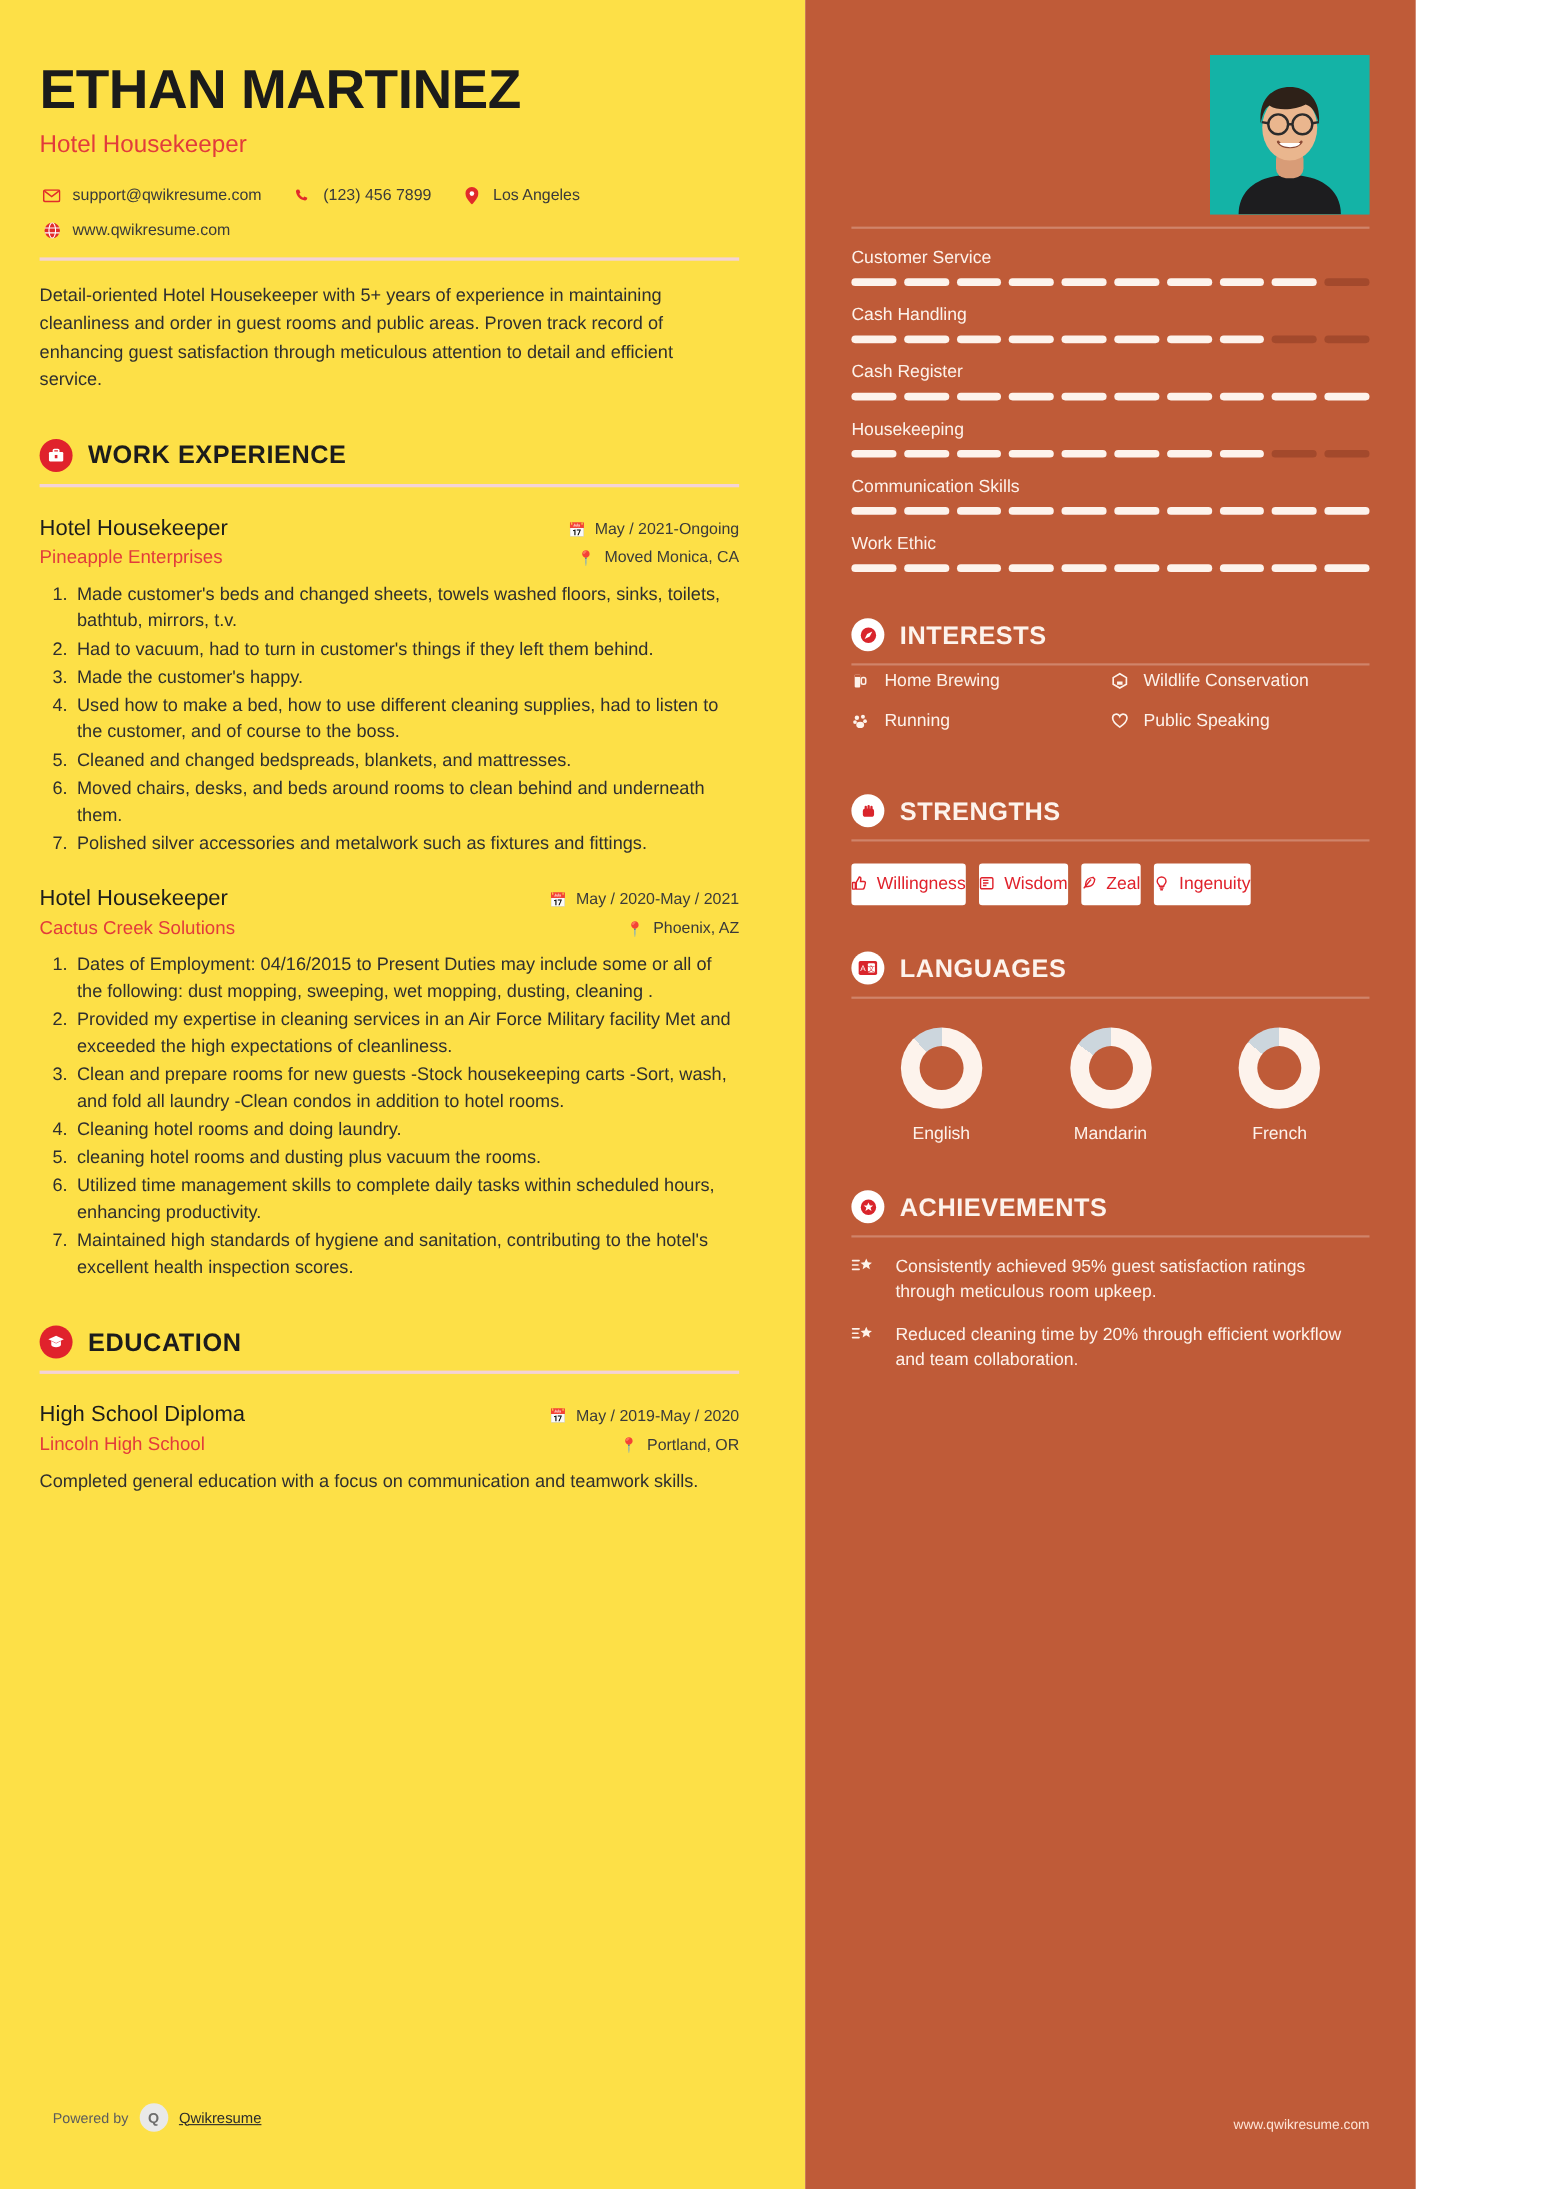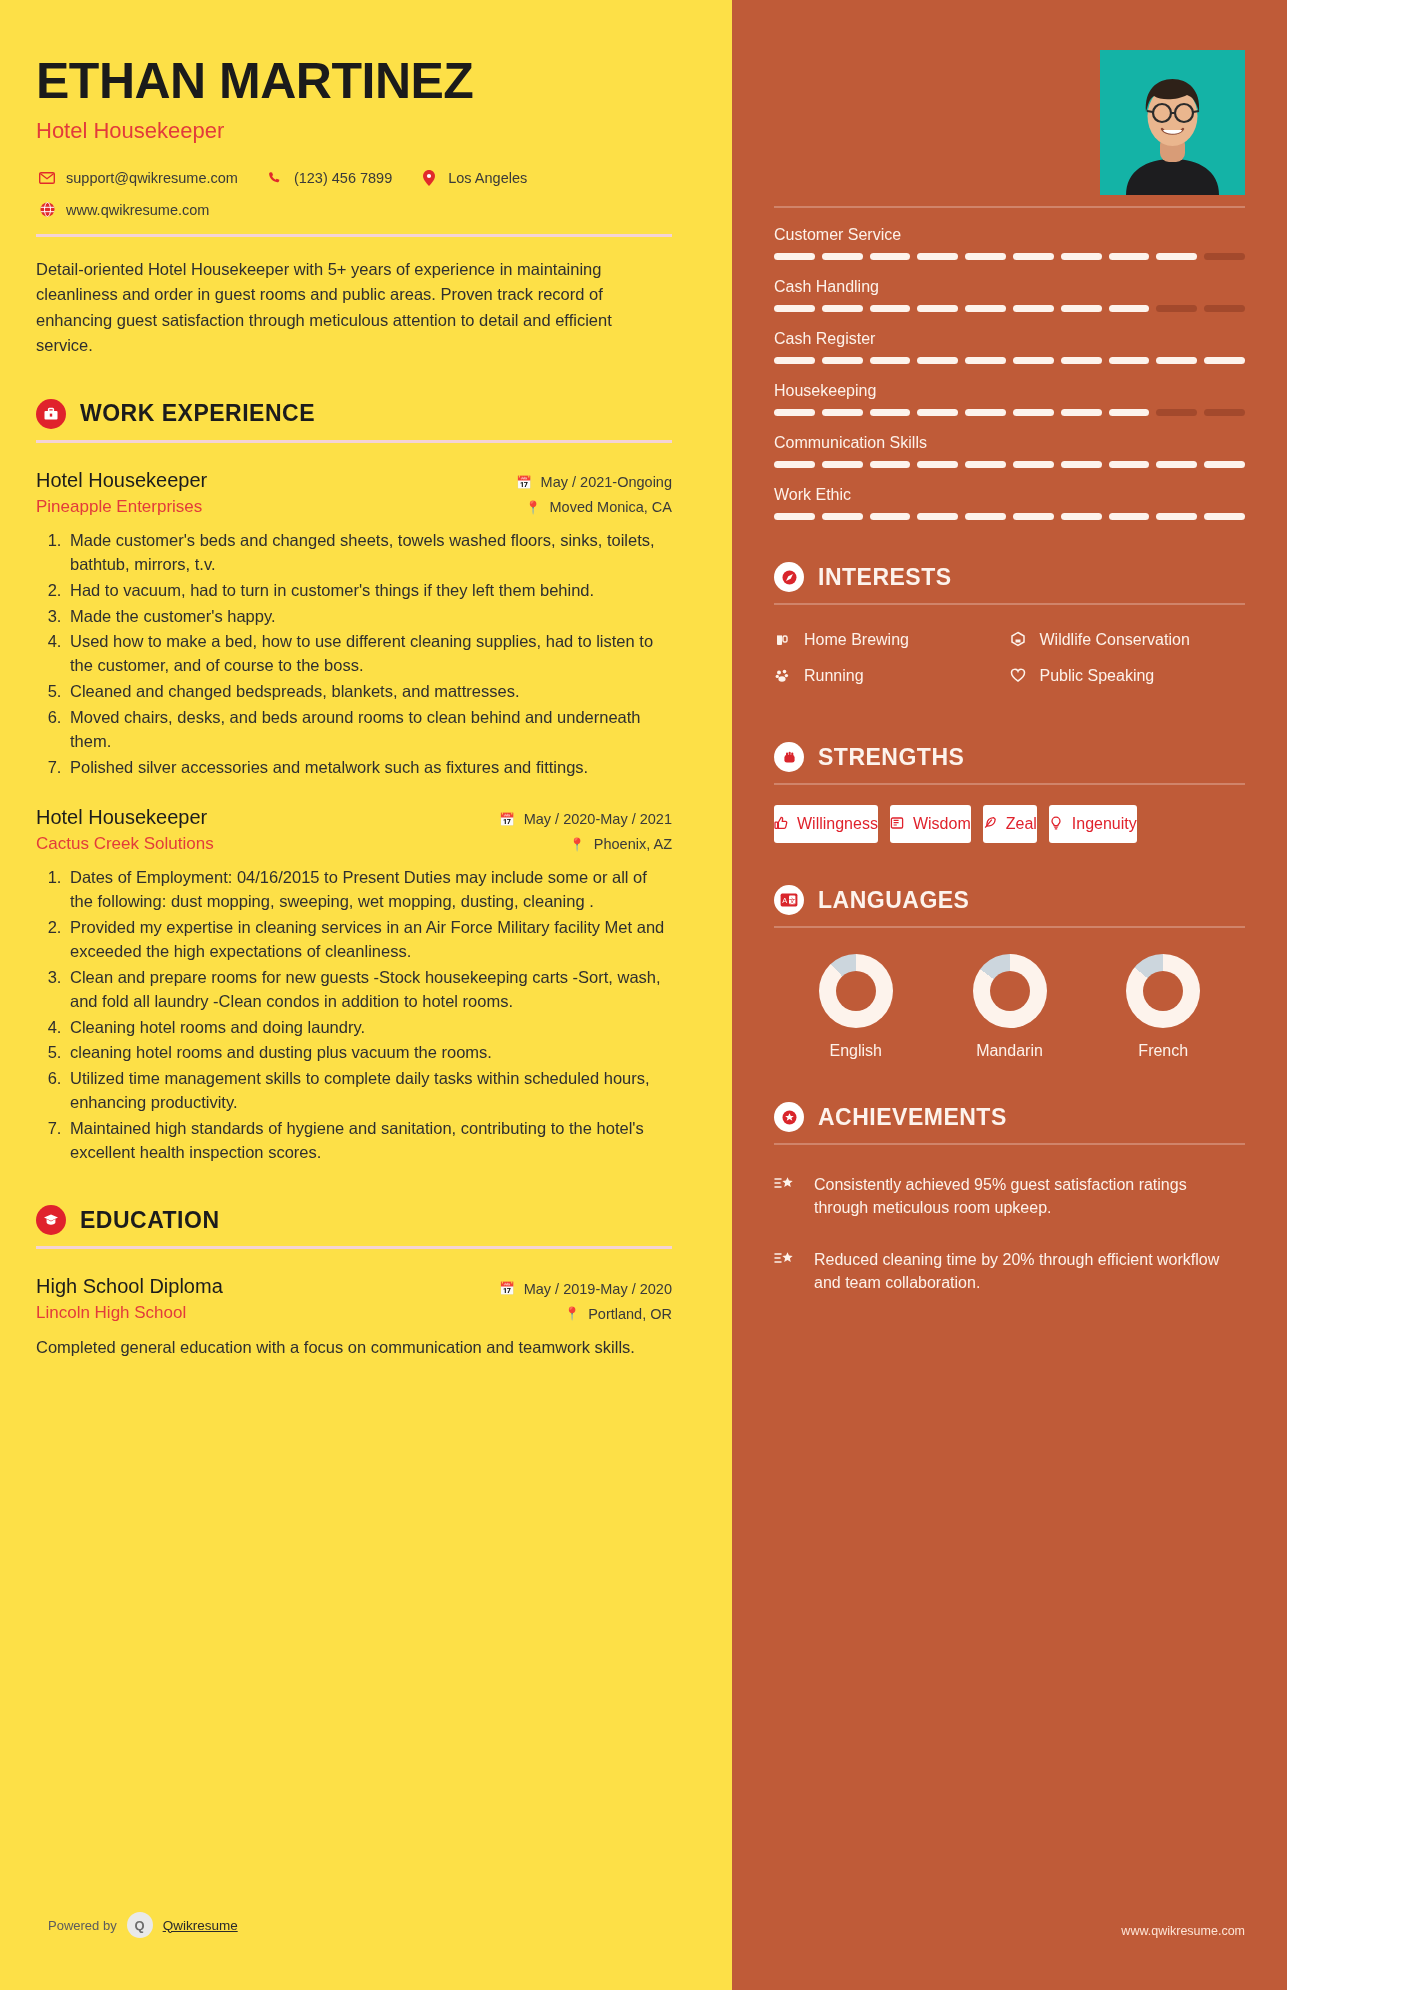--- a/index.html
+++ b/index.html
@@ -86,21 +86,21 @@
   }
   .rsec-title { font-size:23px; font-weight:bold; letter-spacing:.5px; color:#fdf3ec; }
   .rsec-rule { height:2px; background:#d0846a; margin-top:11px; width:100%; }
 
   .skill { margin-top:18px; }
   .skill-name { font-size:16px; color:#fdf2ea; margin-bottom:9px; }
   .dashes { display:flex; gap:7px; }
   .dash { height:7px; flex:1; border-radius:4px; background:#fdf3ec; }
   .dash.off { background:#a3492c; }
 
-  .interests { display:flex; flex-wrap:wrap; margin-top:24px; }
+  .interests { display:flex; flex-wrap:wrap; margin-top:4px; }
   .interest { width:50%; display:flex; align-items:flex-start; margin-bottom:14px; padding-right:6px; }
   .int-ico { width:24px;flex:0 0 24px;font-size:14px;color:#fdf2ea;margin-right:6px;margin-top:2px; }
   .int-lbl { font-size:16px; line-height:1.35; color:#fdf2ea; }
 
   .strengths { display:flex; flex-wrap:wrap; gap:12px; margin-top:20px; }
   .strength {
     background:#ffffff; border-radius:3px; padding:10px 0;
     display:flex; align-items:flex-end; gap:9px;
     font-size:16px; color:#e0222c;
   }
@@ -108,21 +108,21 @@
 
   .langs { display:flex; justify-content:space-between; margin-top:26px; padding:0 6px; }
   .lang { width:33%; display:flex; flex-direction:column; align-items:center; }
   .donut { width:74px;height:74px;border-radius:50%; position:relative; }
   .donut::after {
     content:""; position:absolute; inset:17px; border-radius:50%;
     background:#bf5b38;
   }
   .lang-name { font-size:16px; color:#fdf2ea; margin-top:14px; }
 
-  .ach { display:flex; margin-top:28px; }
+  .ach { display:flex; margin-top:15px; }
   .ach-ico { width:30px;flex:0 0 30px;font-size:17px;color:#fdf2ea;margin-right:10px;margin-top:2px; }
   .ach-txt { font-size:16px; line-height:1.45; color:#fdf2ea; }
 
   .site-url {
     position:absolute; right:42px; bottom:52px;
     font-size:12.5px; color:#fde4d6;
   }
 </style>
 </head>
 <body>

